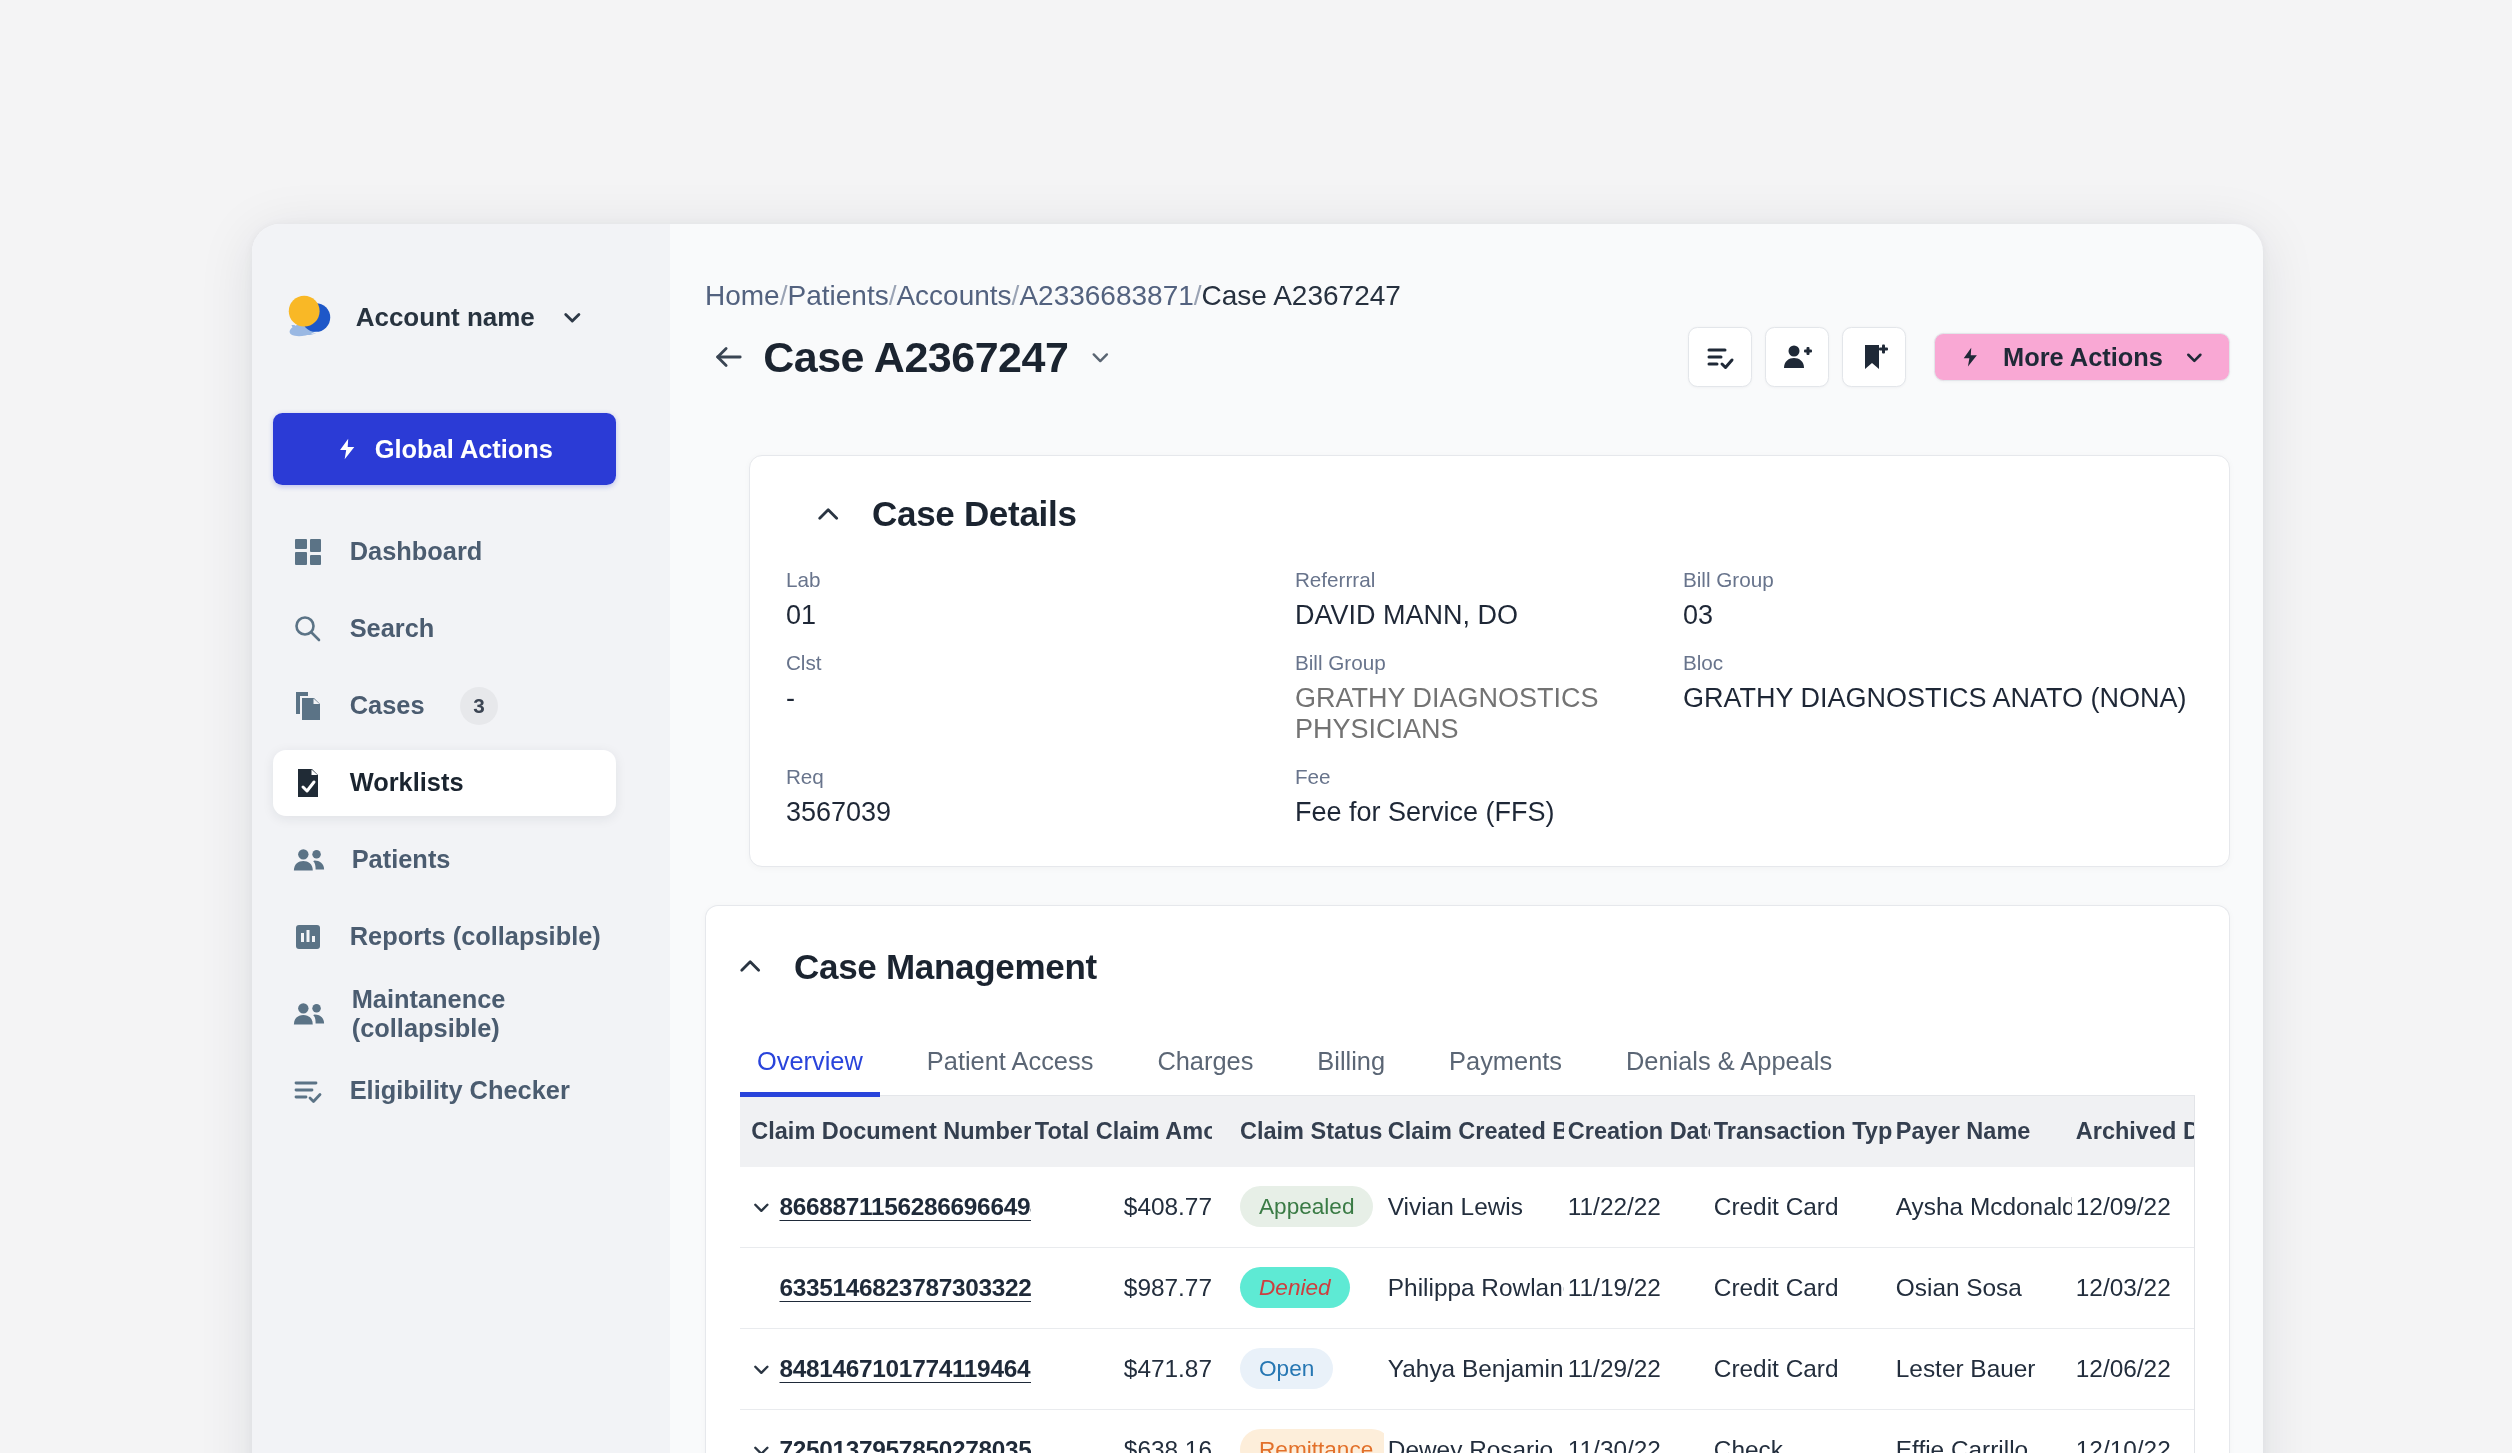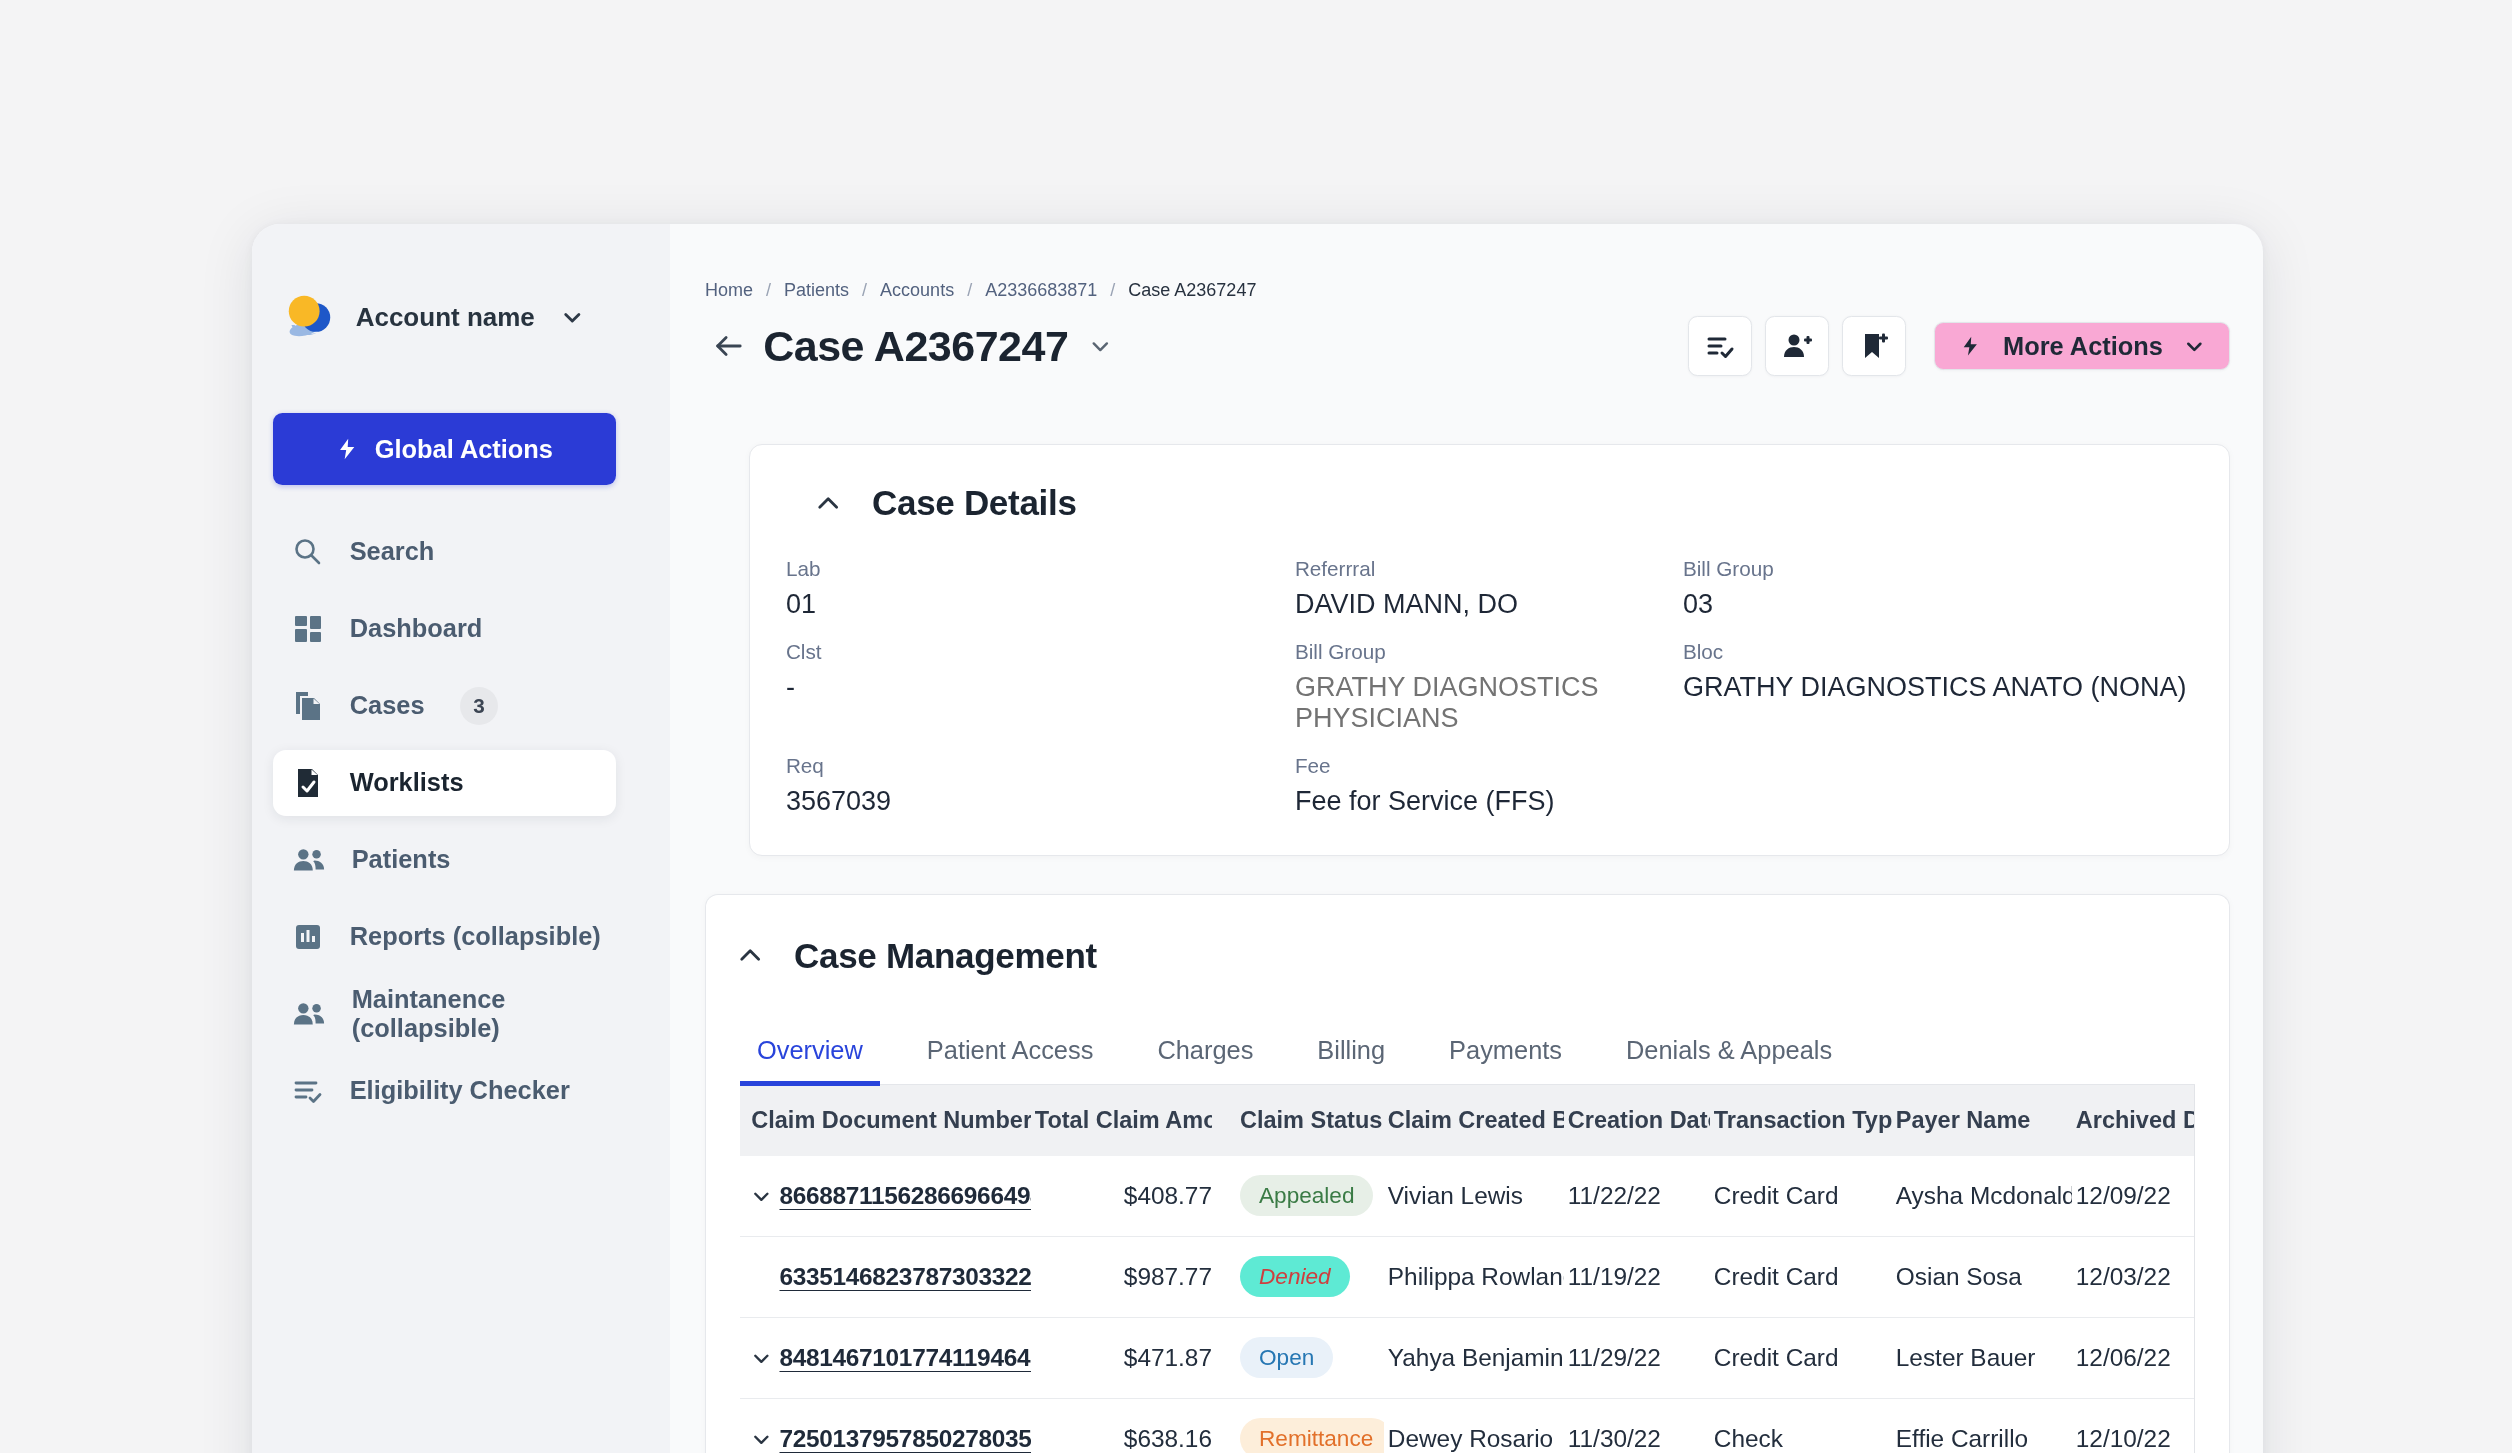--- a/index.html
+++ b/index.html
@@ -55,21 +55,21 @@
   .nav-item.active .label { color: #1a242f; }
   .nav-badge {
     margin-left: 9.4px; min-width: 38px; height: 38px; border-radius: 939px;
     background: #e7e8eb; color: #3c4553; font-size: 20.7px; font-weight: 600;
     display: inline-flex; align-items: center; justify-content: center;
   }
 
   
   .main { flex: 1; padding: 56px 33px 0 35px; min-width: 0; }
 
-  .breadcrumb { display: flex; align-items: center; gap: 13px; font-size: 18px; }
+  .breadcrumb { display: flex; align-items: center; gap: 0; font-size: 28px; }
   .crumb { color: #53627f; cursor: pointer; }
   .crumb.current { color: #27313f; cursor: default; }
   .crumb-sep { color: #9aa3b4; }
 
   .title-row { margin-top: 15px; display: flex; align-items: center; }
   .back-btn { background: none; border: none; cursor: pointer; padding: 5.6px; margin-right: 13px; }
   .page-title { font-size: 43px; font-weight: 600; color: #1b2430; letter-spacing: -0.5px; }
   .title-chev { margin-left: 20.7px; cursor: pointer; }
 
   .title-actions { margin-left: auto; display: flex; align-items: center; gap: 13px; }
@@ -177,38 +177,38 @@
             <path d="M13 2 L5 13 H11 L9.5 22 L19 10 H12.5 Z"></path>
           </svg>
       </span>
       <span>Global Actions</span>
     </button>
 
     <nav class="nav">
 
       <div class="nav-item">
         <span class="icon-slate">
-          <svg width="32" height="32" viewBox="0 0 32 32" fill="none" stroke="currentColor" stroke-width="2.6">
-              <circle cx="13" cy="13" r="8.5"></circle>
-              <line x1="19.5" y1="19.5" x2="27" y2="27" stroke-linecap="round"></line>
-            </svg>
-        </span>
-        <span class="label">Search</span>
-      </div>
-
-      <div class="nav-item">
-        <span class="icon-slate">
           <svg width="32" height="32" viewBox="0 0 32 32" fill="currentColor">
               <rect x="3" y="3" width="12" height="10" rx="1"></rect>
               <rect x="3" y="16" width="12" height="13" rx="1"></rect>
               <rect x="18" y="3" width="11" height="13" rx="1"></rect>
               <rect x="18" y="19" width="11" height="10" rx="1"></rect>
             </svg>
         </span>
         <span class="label">Dashboard</span>
+      </div>
+
+      <div class="nav-item">
+        <span class="icon-slate">
+          <svg width="32" height="32" viewBox="0 0 32 32" fill="none" stroke="currentColor" stroke-width="2.6">
+              <circle cx="13" cy="13" r="8.5"></circle>
+              <line x1="19.5" y1="19.5" x2="27" y2="27" stroke-linecap="round"></line>
+            </svg>
+        </span>
+        <span class="label">Search</span>
       </div>
 
       <div class="nav-item">
         <span class="icon-slate">
           <svg width="32" height="32" viewBox="0 0 32 32">
               <path d="M4 2 H16 V6 H8 V24 H4 Z" fill="currentColor"></path>
               <path d="M10 8 H22 L28 14 V30 H10 Z" fill="currentColor"></path>
               <path d="M21.5 8.5 V14 H27.5 Z" fill="#f2f3f6"></path>
             </svg>
         </span>

